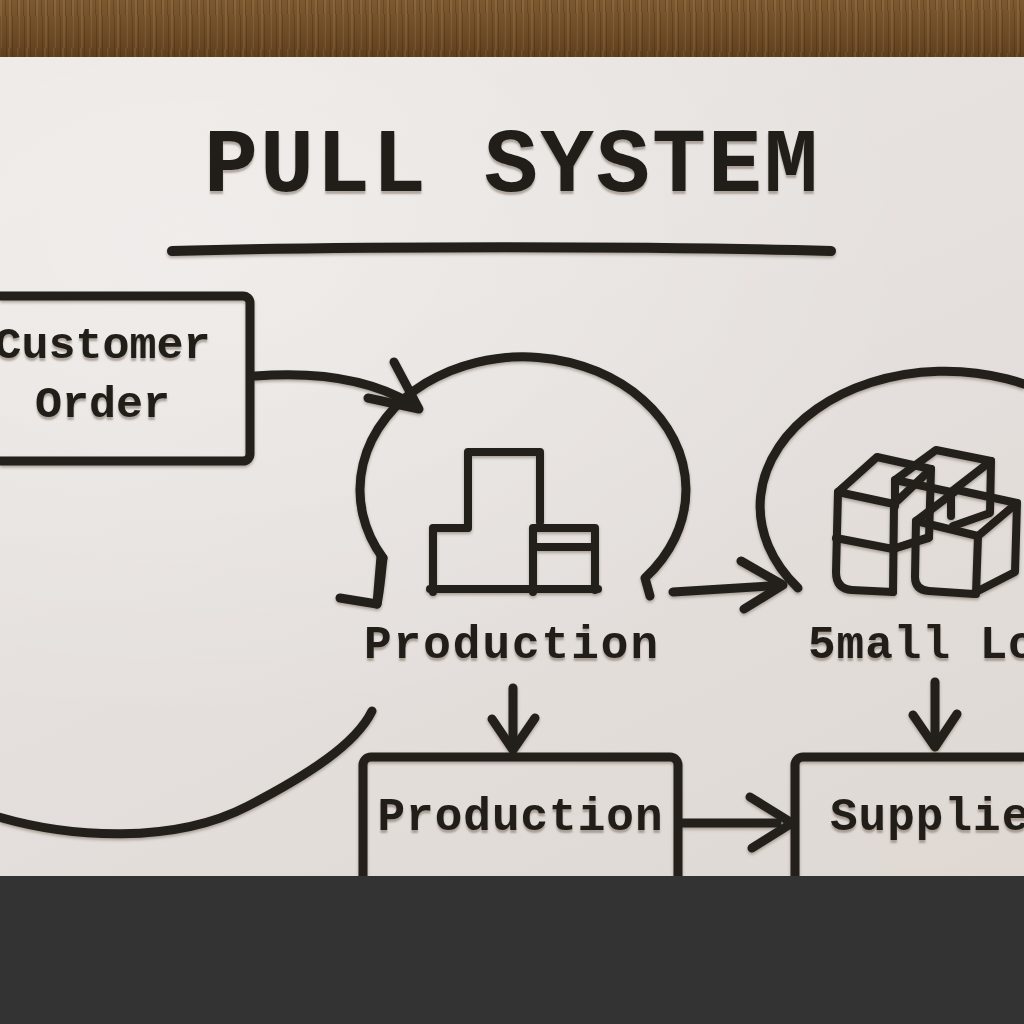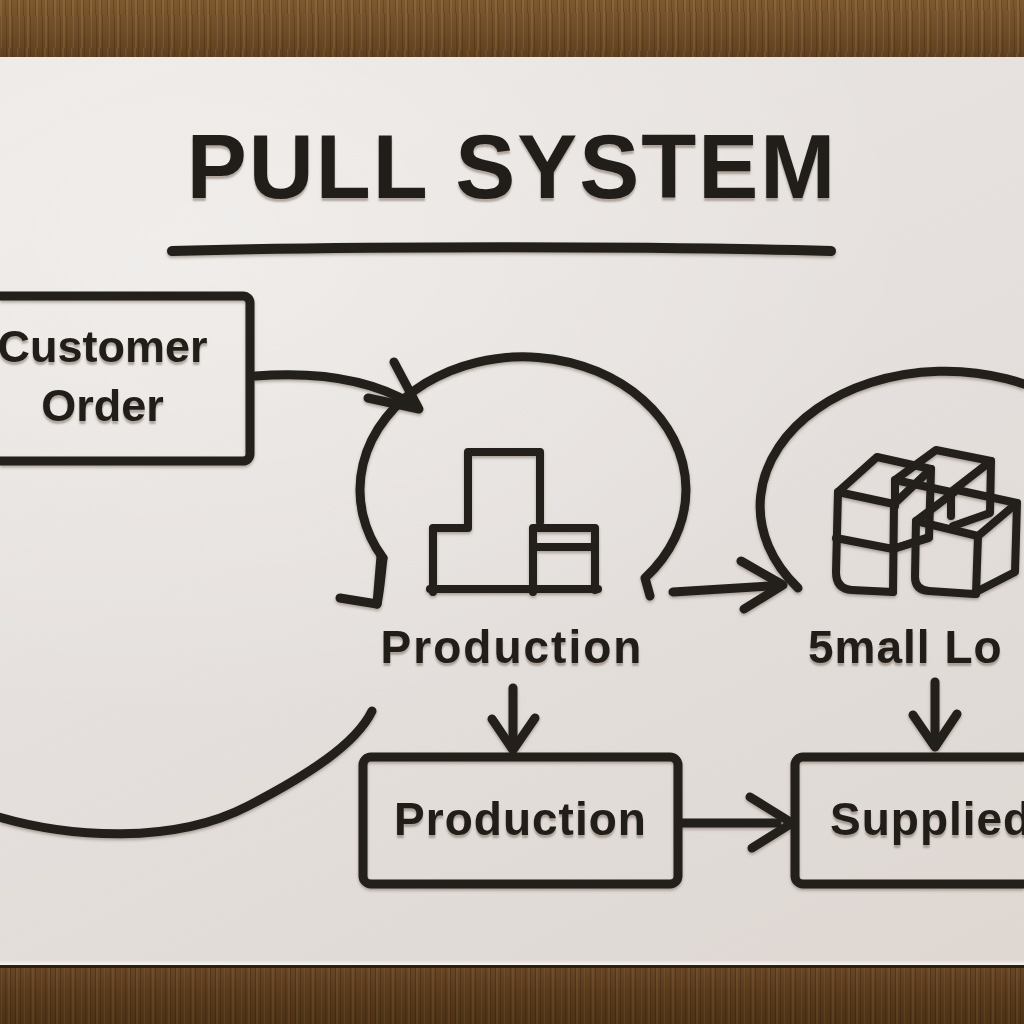--- a/index.html
+++ b/index.html
@@ -1,18 +1,18 @@
 <!DOCTYPE html>
 <html><head>
 <meta charset="utf-8">
 <style>
   html,body{margin:0;padding:0;background:#333;}
   #stage{
-    position:relative;width:1024px;height:1024px;overflow:hidden;
-    font-family:Liberation Sans, sans-serif;
+    position:relative;width:1024px;height:876px;overflow:hidden;
+    font-family:Liberation Mono, monospace;
   }
   
   .wood{position:absolute;left:0;width:1024px;}
   .wood-top{
     top:0;height:57px;
     background:
       repeating-linear-gradient(90.6deg, rgba(255,215,150,0.10) 0 2px, rgba(0,0,0,0) 2px 9px),
       repeating-linear-gradient(89.3deg, rgba(35,18,4,0.20) 0 1px, rgba(0,0,0,0) 1px 6px),
       linear-gradient(180deg,#7d5930 0%,#6e4c27 55%,#5e3f1e 100%);
     border-bottom:2px solid rgba(50,32,10,0.55);

